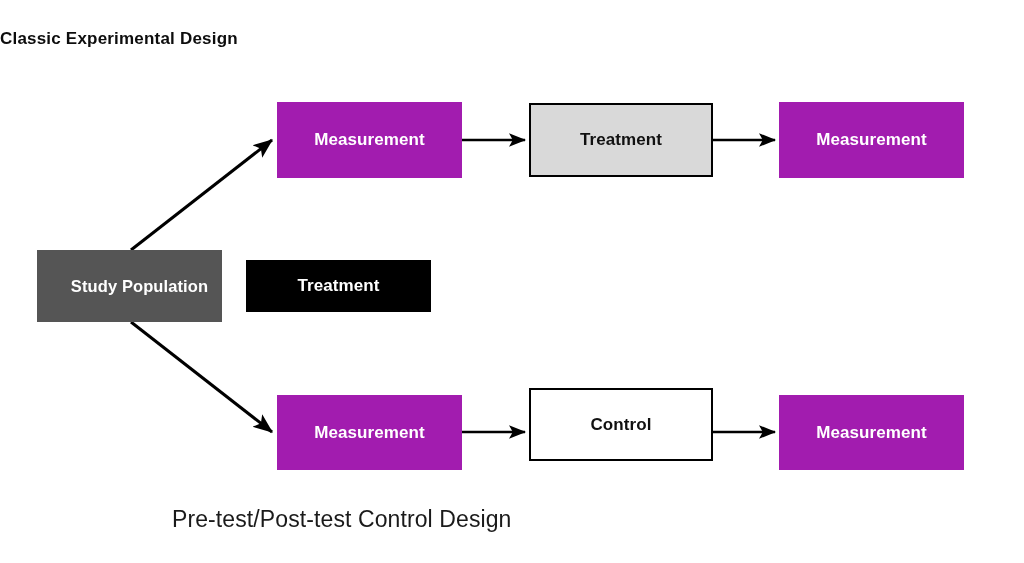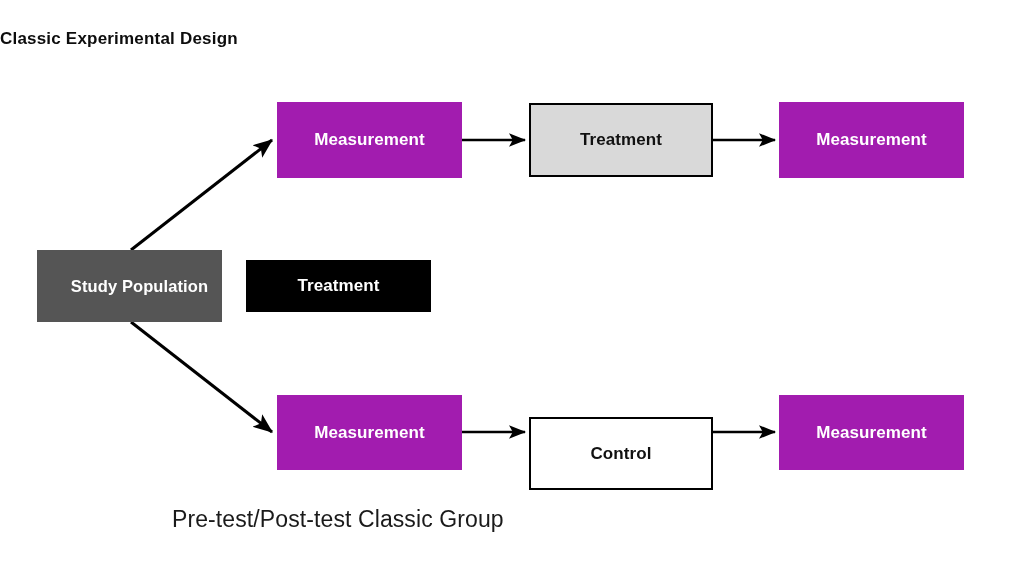--- a/index.html
+++ b/index.html
@@ -125,19 +125,19 @@
   <div class="node node-treatment" style="left:529px; top:103px; width:184px; height:74px;">Treatment</div>
 
   <div class="node node-measurement" style="left:779px; top:102px; width:185px; height:76px;">Measurement</div>
 
   <div class="node node-study" style="left:37px; top:250px; width:185px; height:72px;padding-left:20px;">Study Population</div>
 
   <div class="node node-randomize" style="left:246px; top:260px; width:185px; height:52px;">Treatment</div>
 
   <div class="node node-measurement" style="left:277px; top:395px; width:185px; height:75px;">Measurement</div>
 
-  <div class="node node-control" style="left:529px; top:417px; width:184px; height:73px;">Control</div>
+  <div class="node node-control" style="left:529px; top:388px; width:184px; height:73px;">Control</div>
 
   <div class="node node-measurement" style="left:779px; top:395px; width:185px; height:75px;">Measurement</div>
 
-  <div class="caption">Pre-test/Post-test Classic Group</div>
+  <div class="caption">Pre-test/Post-test Control Design</div>
 
 </div>
 
 </body></html>

